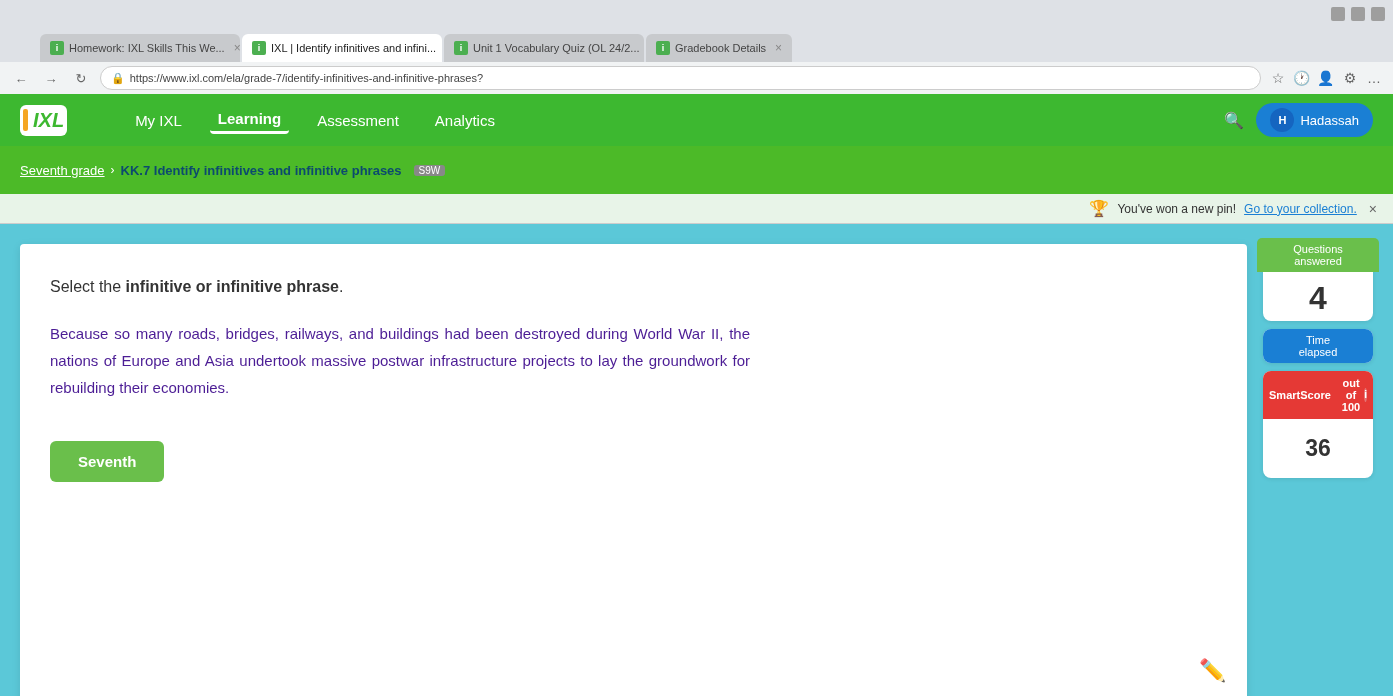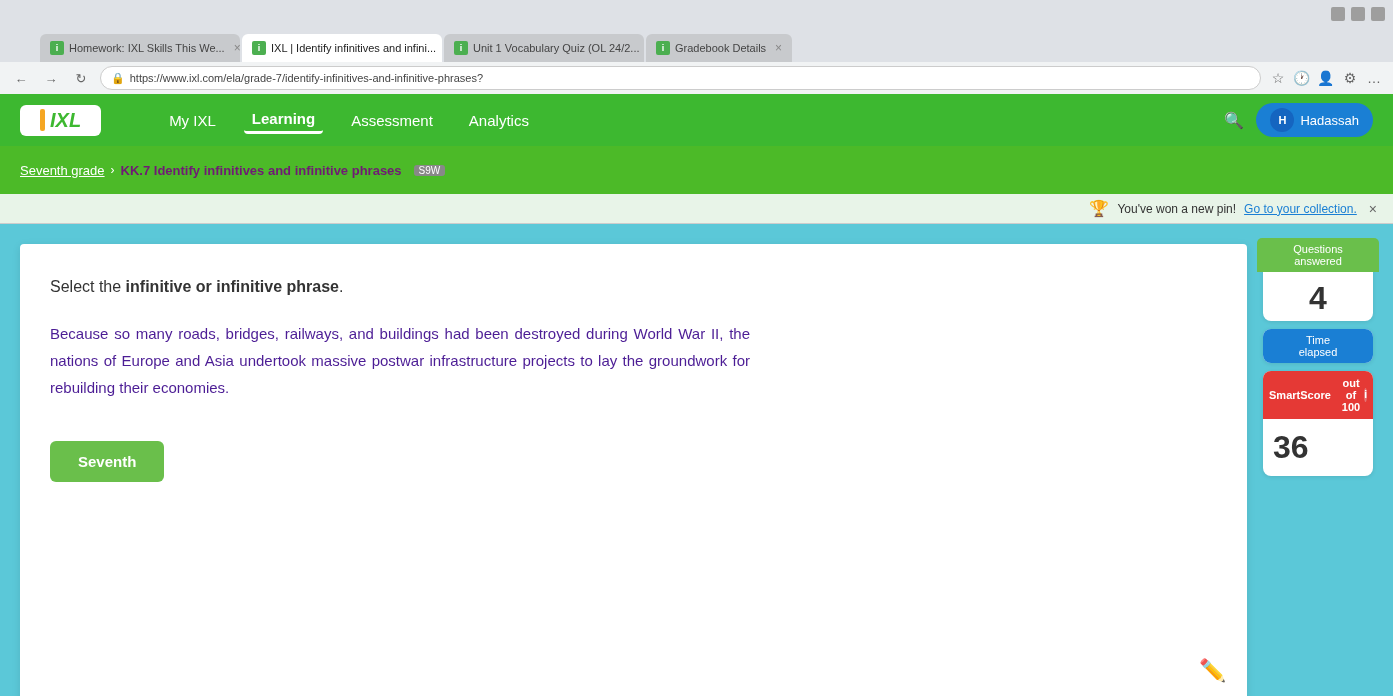--- a/index.html
+++ b/index.html
@@ -159,21 +159,21 @@
       height: 52px;
       display: flex;
       align-items: center;
       padding: 0 20px;
       gap: 30px;
     }
 
     .ixl-logo {
       background: white;
       border-radius: 6px;
-      padding: 4px 20px;
+      padding: 4px 3px;
       font-size: 18px;
       font-weight: bold;
       color: #3db830;
       display: flex;
       align-items: center;
       gap: 2px;
     }
 
     .ixl-logo-bar {
       width: 5px;
@@ -258,21 +258,21 @@
       cursor: pointer;
       text-decoration: underline;
     }
 
     .breadcrumb-sep {
       color: white;
       font-size: 12px;
     }
 
     .breadcrumb-current {
-      color: #701a75;
+      color: #0c4a6e;
       font-size: 13px;
       font-weight: bold;
     }
 
     .breadcrumb-badge {
       background: #888;
       color: white;
       font-size: 10px;
       padding: 0 5px;
       border-radius: 3px;
@@ -450,25 +450,25 @@
       font-weight: bold;
       padding: 6px 8px;
       text-align: center;
       display: flex;
       align-items: center;
       justify-content: center;
       gap: 4px;
     }
 
     .smart-score-value {
-      font-size: 32px;
+      font-size: 23px;
       font-weight: bold;
       color: #333;
-      text-align: left;
-      padding: 10px;
+      text-align: center;
+      padding: 16px;
     }
 
     .info-circle {
       display: inline-block;
       width: 14px;
       height: 14px;
       background: #e57373;
       border-radius: 50%;
       color: white;
       font-size: 10px;

